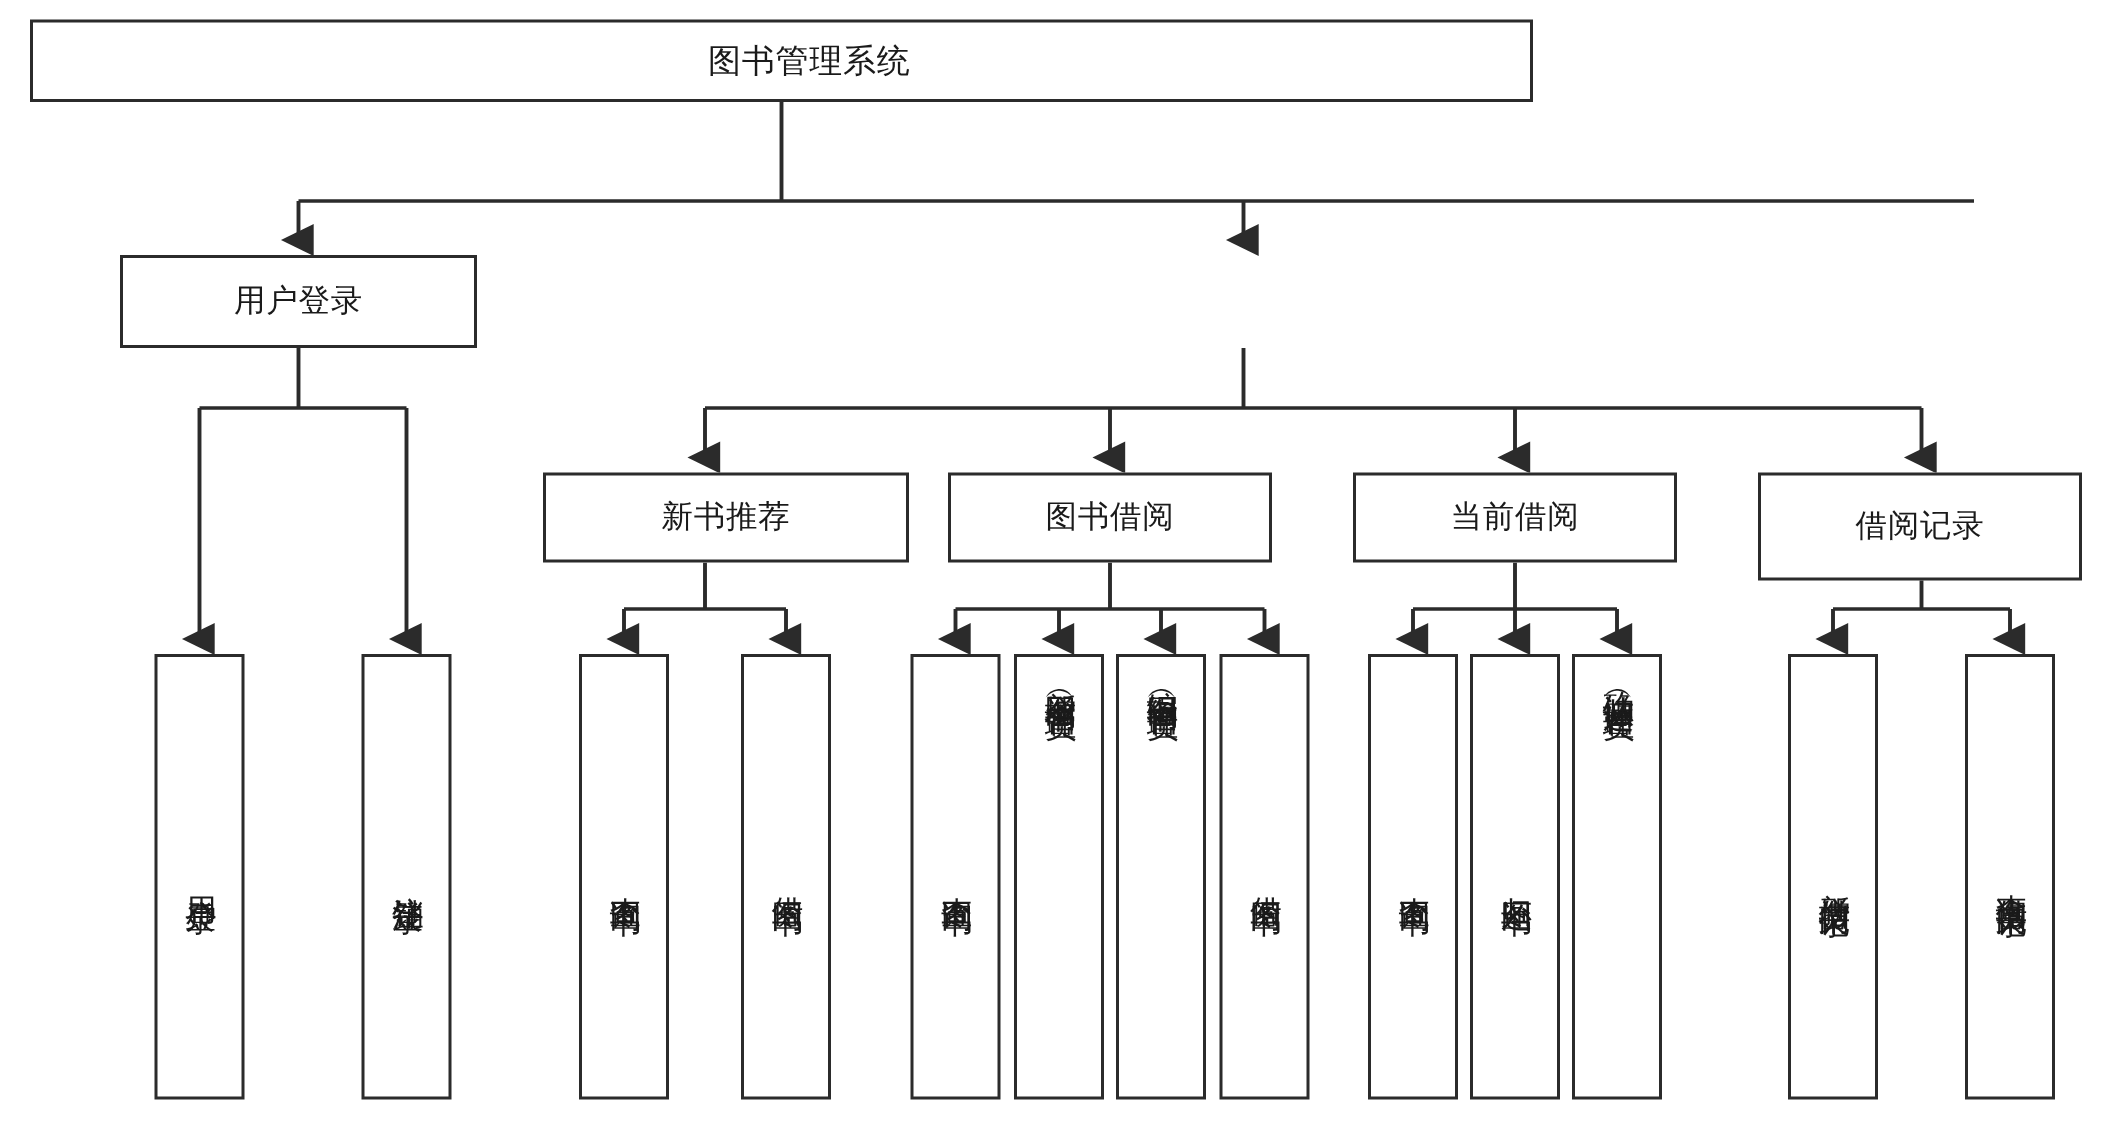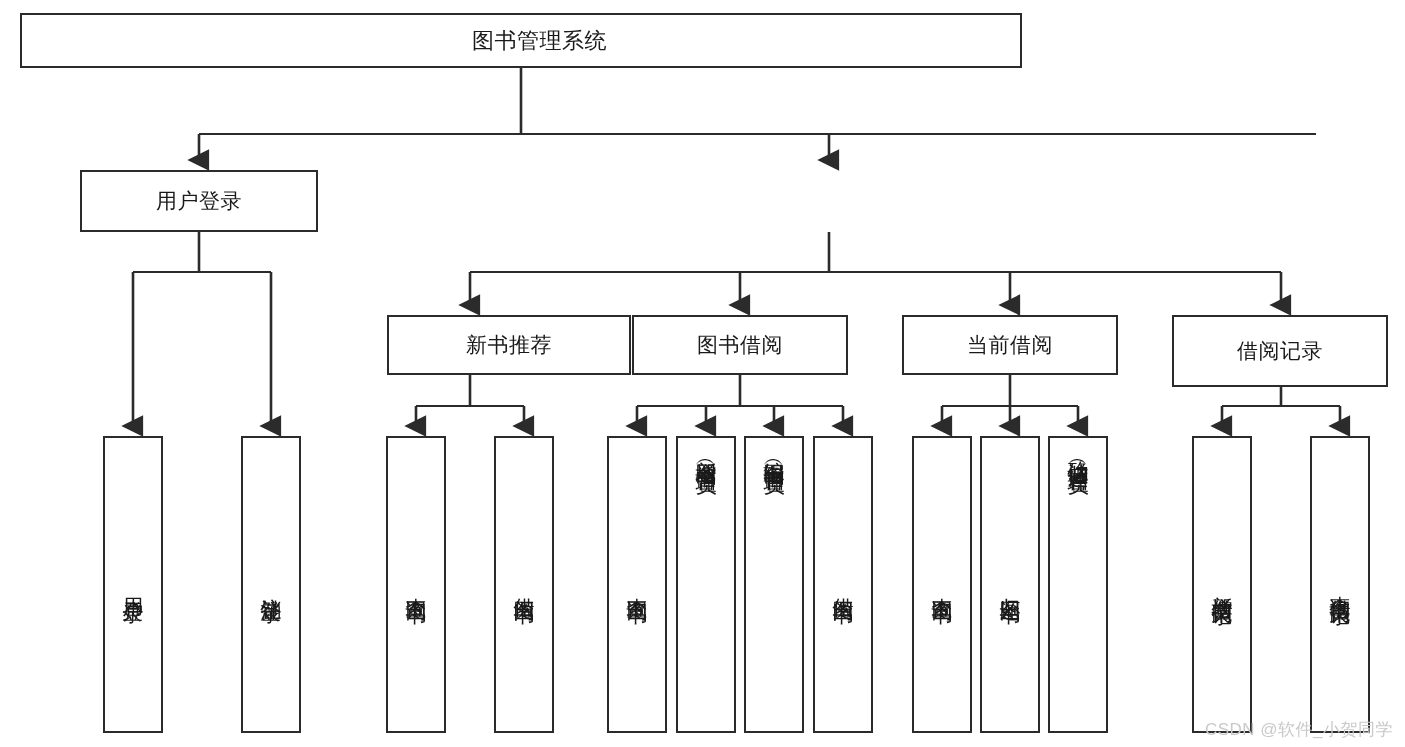--- a/index.html
+++ b/index.html
@@ -139,21 +139,21 @@
 
   <div class="node horiz root" style="left:20px; top:13px; width:1002px; height:55px;padding-left:37px;">
     <span class="node-label">图书管理系统</span>
   </div>
 
   <div class="node horiz" style="left:80px; top:170px; width:238px; height:62px;">
     <span class="node-label">用户登录</span>
   </div>
 
 
-  <div class="node horiz" style="left:362px; top:315px; width:244px; height:60px;margin-left:25px;">
+  <div class="node horiz" style="left:362px; top:315px; width:244px; height:60px;">
     <span class="node-label">新书推荐</span>
   </div>
 
   <div class="node horiz" style="left:902px; top:315px; width:216px; height:60px;">
     <span class="node-label">当前借阅</span>
   </div>
 
   <div class="node horiz" style="left:632px; top:315px; width:216px; height:60px;">
     <span class="node-label">图书借阅</span>
   </div>
@@ -207,15 +207,14 @@
   </div>
 
   <div class="node vert centered" style="left:1192px; top:436px; width:60px; height:297px;">
     <span class="node-label">新增借阅记录</span>
   </div>
 
   <div class="node vert centered" style="left:1310px; top:436px; width:60px; height:297px;">
     <span class="node-label">查询借阅记录</span>
   </div>
 
-  <div id="watermark">CSDN @软件_小贺同学</div>
 
 </div>
 
 </body></html>

